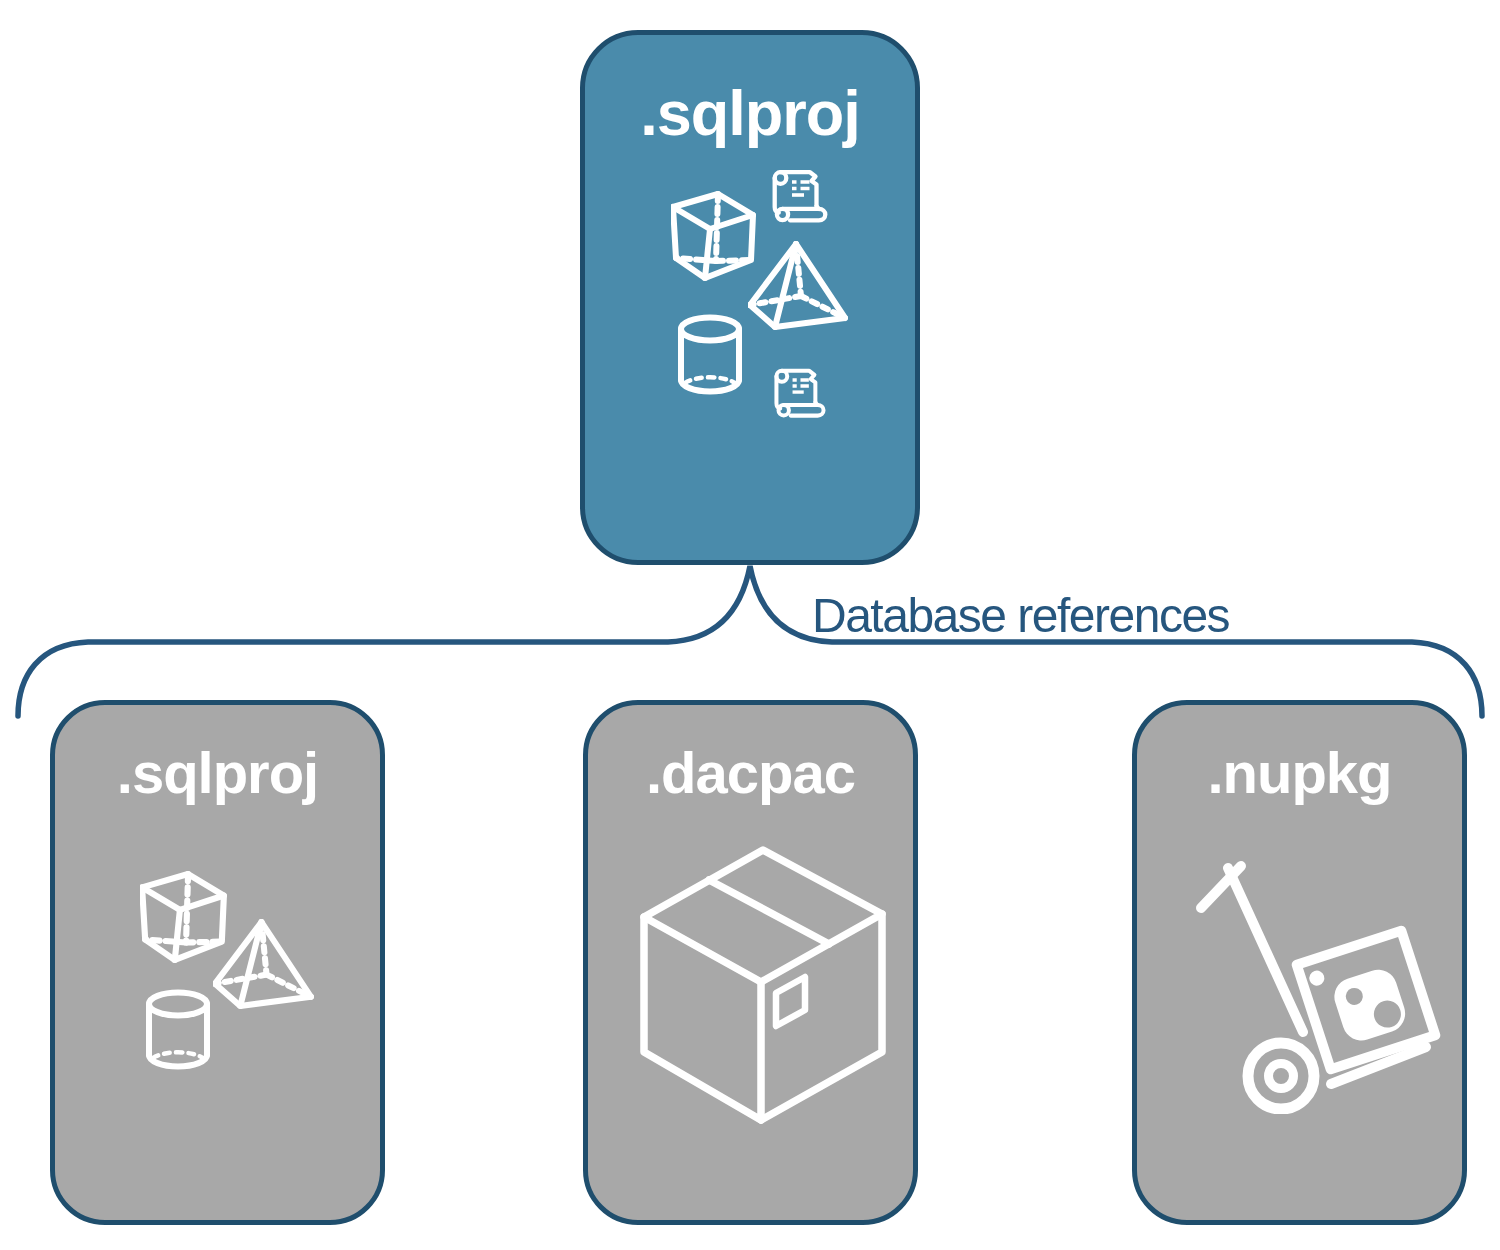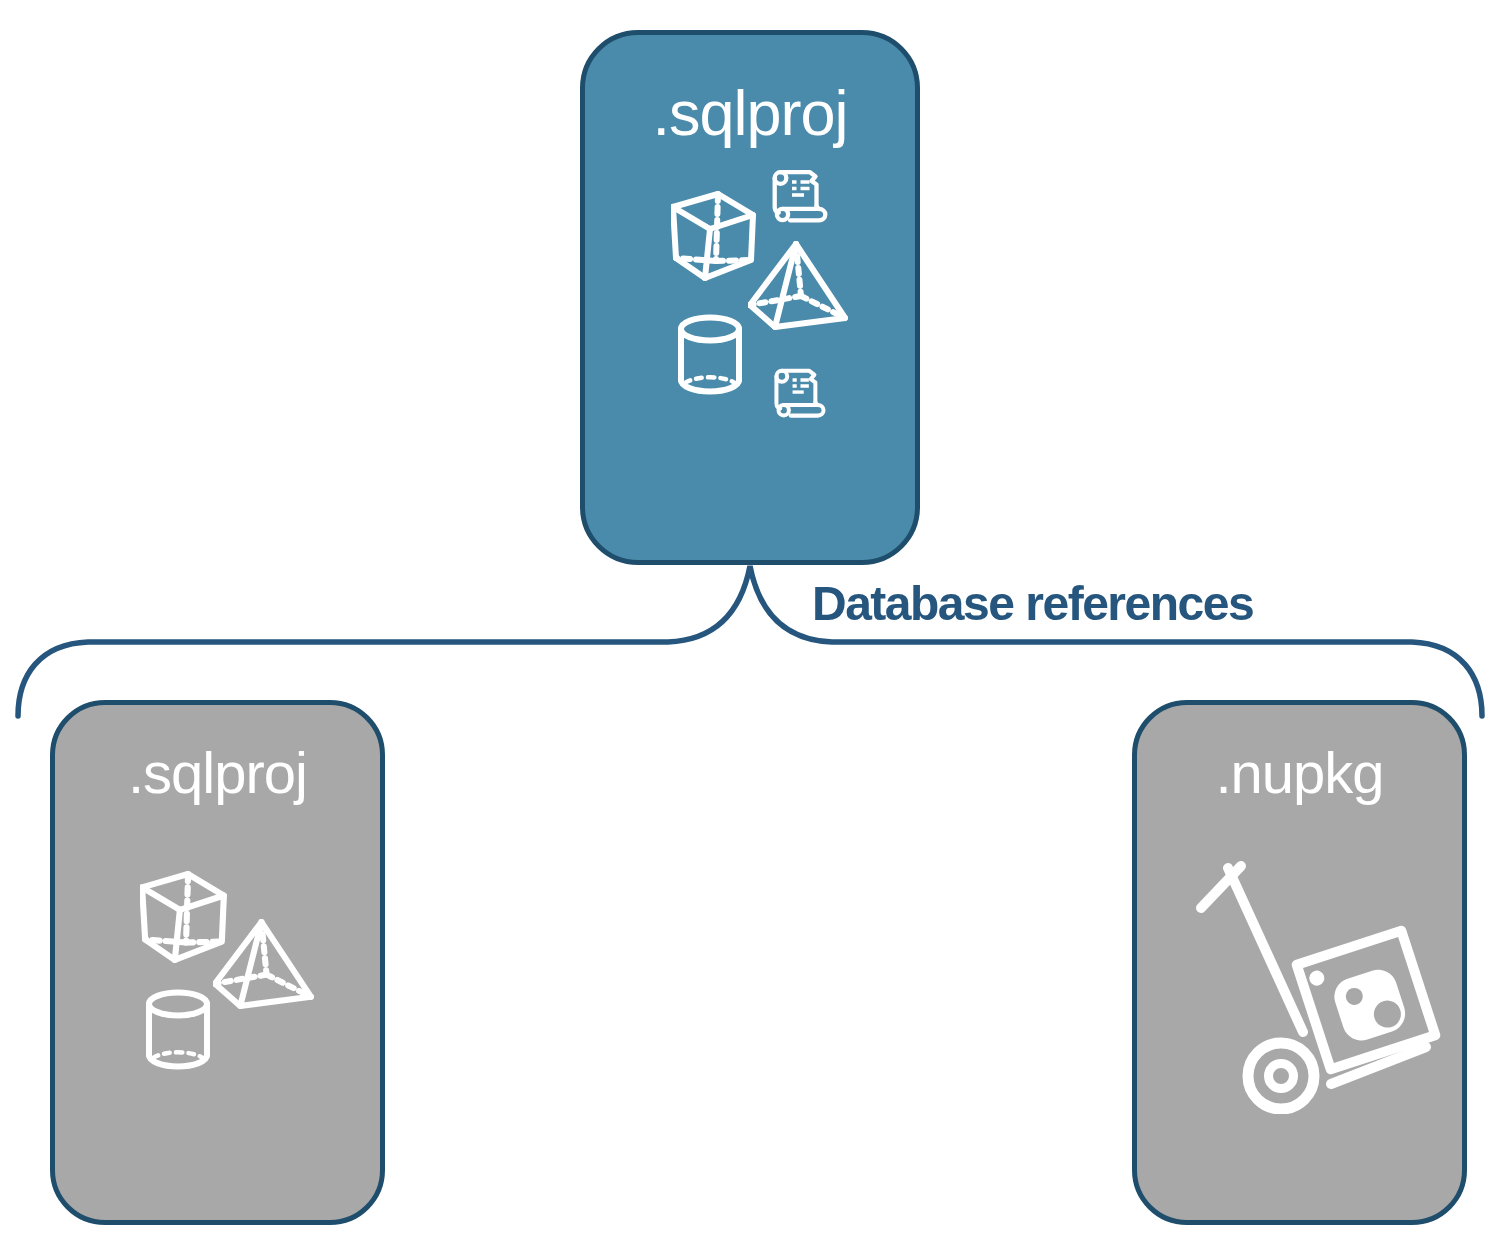--- a/index.html
+++ b/index.html
@@ -21,29 +21,29 @@
     top:700px;width:335px;height:525px;
     background:var(--card-gray,#A8A8A8);
     border:5px solid var(--border-navy,#1F4E6D);
     border-radius:55px;
   }
   #child-0{left:50px;}
   #child-1{left:583px;}
   #child-2{left:1113px;margin-left:19px;}
   .card-title{
     position:absolute;left:0;right:0;text-align:center;
-    color:var(--icon-white,#fff);font-weight:400;letter-spacing:-1px;
+    color:var(--icon-white,#fff);font-weight:700;letter-spacing:-1px;
   }
   .card-root .card-title{top:42px;font-size:63px;}
   .card-child .card-title{top:34px;font-size:58px;}
   .icon{position:absolute;}
   #brace-layer{position:absolute;left:0;top:0;width:1500px;height:1250px;pointer-events:none;}
   #connector-label{
-    position:absolute;left:812px;top:576px;
-    font-size:48px;font-weight:700;letter-spacing:-1.5px;
+    position:absolute;left:812px;top:588px;
+    font-size:48px;font-weight:400;letter-spacing:-1.5px;
     color:var(--line-navy,#26567E);white-space:nowrap;
   }
 </style>
 </head>
 <body>
 
 <div id="stage">
 
   <svg width="0" height="0" style="position:absolute">
     <defs>
@@ -146,20 +146,26 @@
         <use href="#sym-cube"></use>
       </svg>
     <svg class="icon" style="left:158px;top:214px" width="101" height="91">
         <use href="#sym-pyramid"></use>
       </svg>
     <svg class="icon" style="left:90px;top:284px" width="66" height="82">
         <use href="#sym-cylinder"></use>
       </svg>
   </div>
 
+  <div id="child-1" class="card card-child">
+    <div class="card-title">.dacpac</div>
+    <svg class="icon" style="left:52px;top:141px" width="246" height="278">
+        <use href="#sym-package"></use>
+      </svg>
+  </div>
 
   <div id="child-2" class="card card-child">
     <div class="card-title">.nupkg</div>
     <svg class="icon" style="left:47px;top:155px" width="265" height="254">
         <use href="#sym-handtruck"></use>
       </svg>
   </div>
 
 </div>
 

